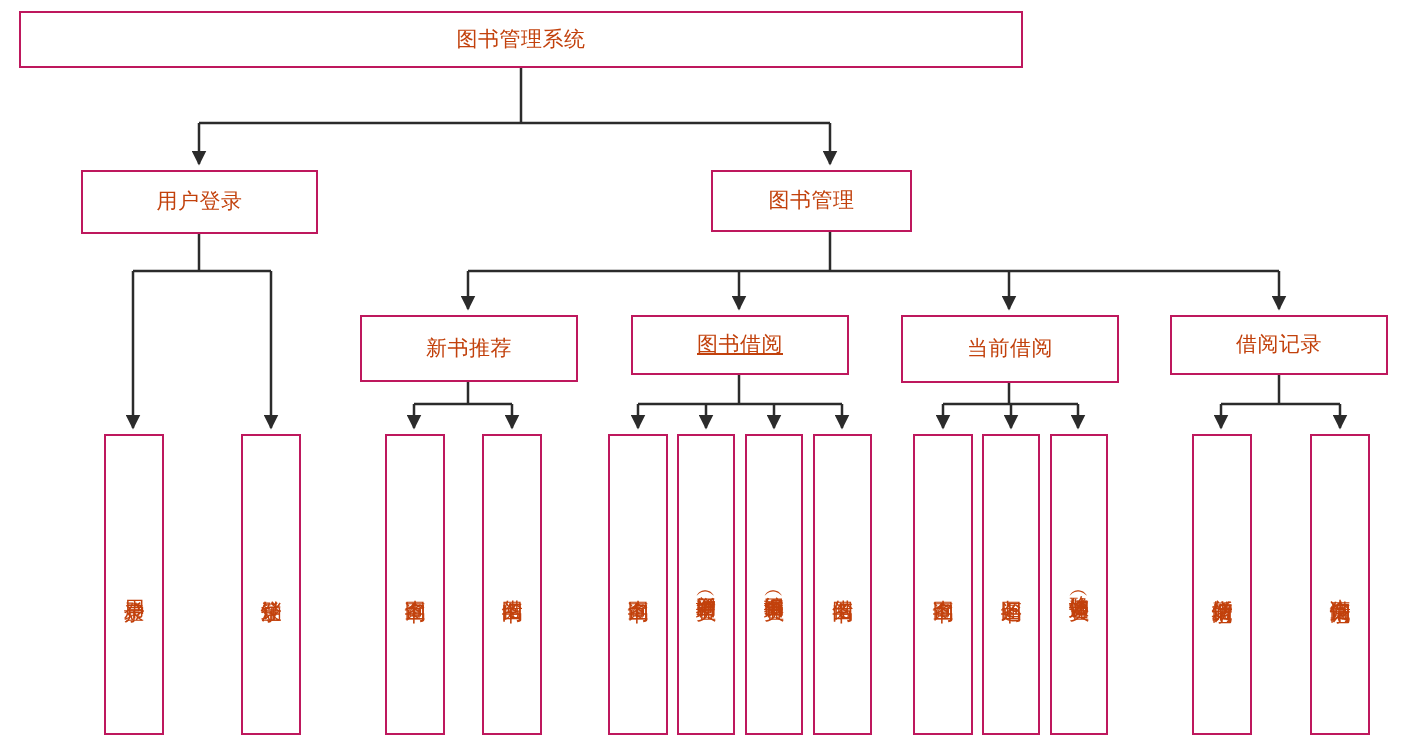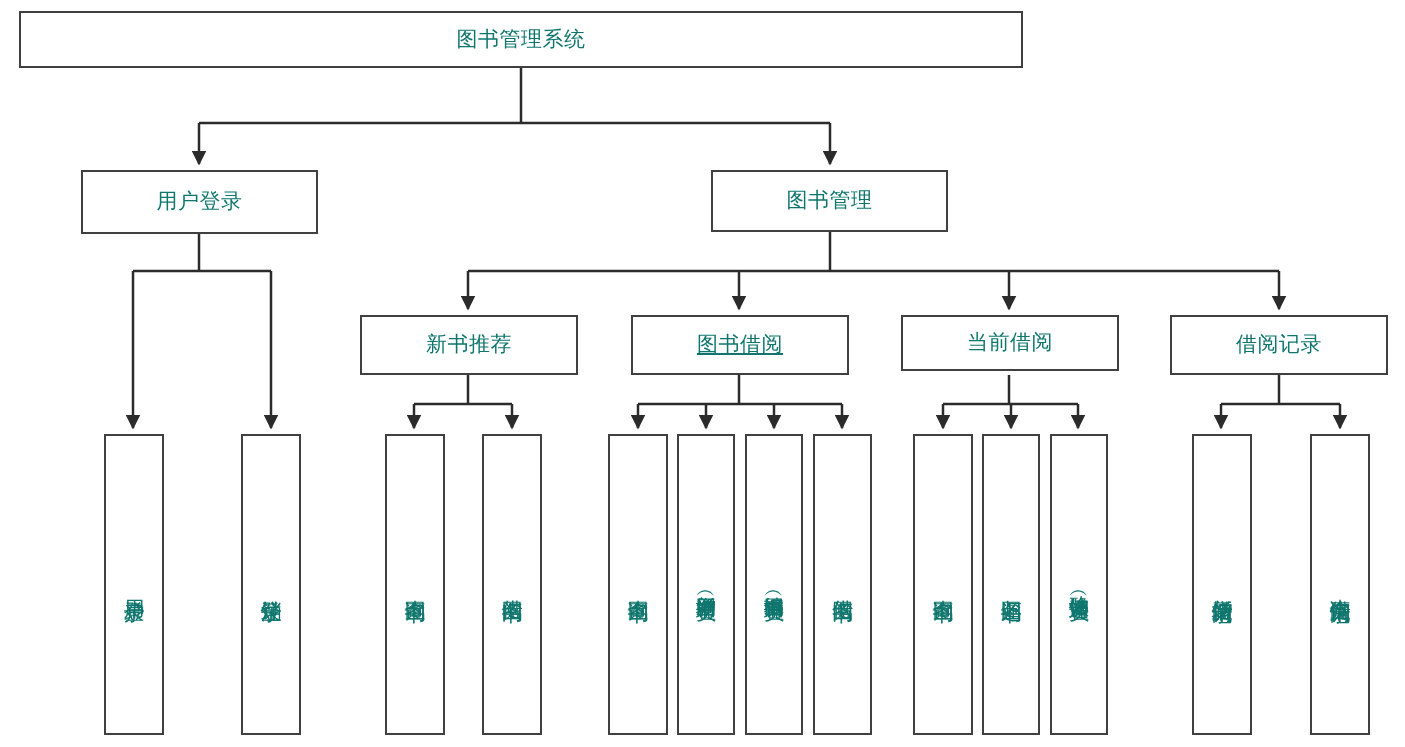--- a/index.html
+++ b/index.html
@@ -21,25 +21,25 @@
     position: absolute;
     left: 0;
     top: 0;
     width: 1405px;
     height: 747px;
   }
   .node {
     position: absolute;
     box-sizing: border-box;
     background: #ffffff;
-    border: 2px solid #404040;
+    border: 2px solid #be185d;
     display: flex;
     align-items: center;
     justify-content: center;
-    color: #0f766e;
+    color: #c2410c;
     z-index: 2;
   }
   .node-h {
     font-size: 21px;
     line-height: 1.1;
     letter-spacing: 0.5px;
     white-space: nowrap;
   }
   .node-v {
     writing-mode: vertical-rl;
@@ -119,25 +119,25 @@
       <path d="M 1279 375 L 1279 404"></path>
       <path d="M 1221 404 L 1340 404"></path>
       <path d="M 1221 404 L 1221 428" marker-end="url(#arrow)"></path>
       <path d="M 1340 404 L 1340 428" marker-end="url(#arrow)"></path>
     </g>
   </svg>
 
   <div class="node node-h" style="left:19px; top:11px; width:1004px; height:57px;">图书管理系统</div>
 
   <div class="node node-h" style="left:81px; top:170px; width:237px; height:64px;">用户登录</div>
-  <div class="node node-h" style="left:711px; top:170px; width:237px; height:62px;">图书管理</div>
+  <div class="node node-h" style="left:711px; top:170px; width:201px; height:62px;">图书管理</div>
 
-  <div class="node node-h" style="left:360px; top:315px; width:218px; height:60px;">新书推荐</div>
+  <div class="node node-h" style="left:360px; top:315px; width:218px; height:67px;">新书推荐</div>
   <div class="node node-h" style="left:631px; top:315px; width:218px; height:60px;text-decoration:underline;">图书借阅</div>
-  <div class="node node-h" style="left:901px; top:315px; width:218px; height:56px;">当前借阅</div>
+  <div class="node node-h" style="left:901px; top:315px; width:218px; height:68px;">当前借阅</div>
   <div class="node node-h" style="left:1170px; top:315px; width:218px; height:60px;">借阅记录</div>
 
   <div class="node node-v" style="left:104px; top:434px; width:60px; height:301px;">用户登录</div>
   <div class="node node-v" style="left:241px; top:434px; width:60px; height:301px;">注销登录</div>
 
   <div class="node node-v" style="left:385px; top:434px; width:60px; height:301px;">查询图书</div>
   <div class="node node-v" style="left:482px; top:434px; width:60px; height:301px;">借阅图书</div>
 
   <div class="node node-v" style="left:608px; top:434px; width:60px; height:301px;">查询图书</div>
   <div class="node node-v tall" style="left:677px; top:434px; width:58px; height:301px;">新增图书（管理员）</div>

